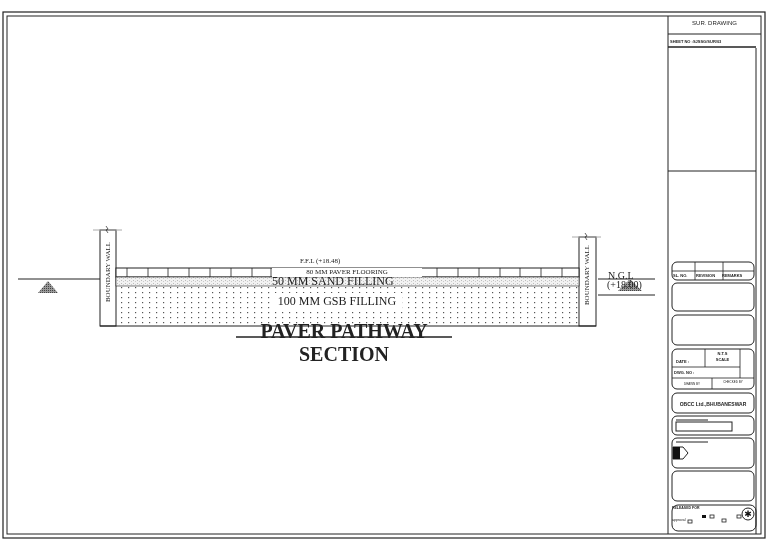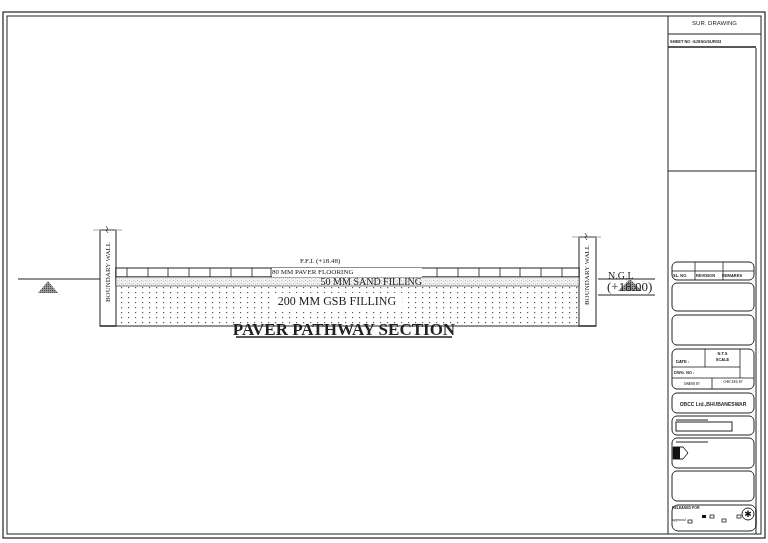--- a/index.html
+++ b/index.html
@@ -108,28 +108,28 @@
   <rect x="116" y="277" width="463" height="9" fill="url(#sand)" stroke="#222" stroke-width="0.6"></rect>
 
   <rect x="116" y="286" width="463" height="40" fill="url(#dots)" stroke="none"></rect>
   <line x1="100" y1="326" x2="596" y2="326" stroke="#222" stroke-width="1.2"></line>
   <rect x="272" y="293" width="130" height="17" fill="#fff"></rect>
 
   <line x1="236" y1="337" x2="452" y2="337" stroke="#222" stroke-width="1.4"></line>
 </svg>
 
 <div class="serif" style="position:absolute;left:300px;top:257px;width:100px;text-align:left;font-size:7px;color:#222;">F.F.L (+18.48)</div>
-<div class="serif" style="position:absolute;left:272px;top:268px;width:150px;text-align:left;font-size:7px;line-height:9px;color:#222;background:#fff;">80 MM PAVER FLOORING</div>
-<div class="serif" style="position:absolute;left:272px;top:277px;width:150px;text-align:right;font-size:10px;line-height:9px;color:#222;">50 MM SAND FILLING</div>
-<div class="serif" style="position:absolute;left:262px;top:294px;width:150px;text-align:center;font-size:12px;line-height:14px;color:#222;">200 MM GSB FILLING</div>
-<div class="serif" style="position:absolute;left:228px;top:320px;width:232px;text-align:center;font-size:17px;font-weight:bold;color:#222;">PAVER PATHWAY SECTION</div>
+<div class="serif" style="position:absolute;left:272px;top:268px;width:150px;text-align:center;font-size:7px;line-height:9px;color:#222;background:#fff;">80 MM PAVER FLOORING</div>
+<div class="serif" style="position:absolute;left:272px;top:277px;width:150px;text-align:left;font-size:12px;line-height:9px;color:#222;">50 MM SAND FILLING</div>
+<div class="serif" style="position:absolute;left:262px;top:294px;width:150px;text-align:center;font-size:12px;line-height:14px;color:#222;">100 MM GSB FILLING</div>
+<div class="serif" style="position:absolute;left:228px;top:320px;width:232px;text-align:center;font-size:20px;font-weight:bold;color:#222;">PAVER PATHWAY SECTION</div>
 <div class="serif" style="position:absolute;left:64px;top:267px;width:88px;text-align:center;font-size:7px;line-height:10px;color:#222;transform:rotate(-90deg);transform-origin:center;">BOUNDARY WALL</div>
 <div class="serif" style="position:absolute;left:543px;top:270px;width:88px;text-align:center;font-size:7px;line-height:10px;color:#222;transform:rotate(-90deg);transform-origin:center;">BOUNDARY WALL</div>
 <div class="serif" style="position:absolute;left:608px;top:270px;font-size:10px;color:#222;">N.G.L</div>
-<div class="serif" style="position:absolute;left:607px;top:279px;font-size:13px;color:#222;">(+18.00)</div>
+<div class="serif" style="position:absolute;left:607px;top:279px;font-size:10px;color:#222;">(+18.00)</div>
 
 <div class="sans" style="position:absolute;left:668px;top:20px;width:93px;text-align:center;font-size:6px;color:#222;">SUR. DRAWING</div>
 <div class="sans" style="position:absolute;left:670px;top:39px;font-size:4px;font-weight:bold;color:#222;">SHEET NO :SJSSG/SUR/03</div>
 <div class="sans" style="position:absolute;left:673px;top:273px;font-size:4px;font-weight:bold;color:#222;">SL. NO.</div>
 <div class="sans" style="position:absolute;left:696px;top:273px;font-size:4px;font-weight:bold;color:#222;">REVISION</div>
 <div class="sans" style="position:absolute;left:722px;top:273px;font-size:4px;font-weight:bold;color:#222;">REMARKS</div>
 <div class="sans" style="position:absolute;left:676px;top:359px;font-size:4px;font-weight:bold;color:#222;">DATE :</div>
 <div class="sans" style="position:absolute;left:705px;top:351px;width:35px;text-align:center;font-size:4px;font-weight:bold;color:#222;">N.T.S</div>
 <div class="sans" style="position:absolute;left:705px;top:357px;width:35px;text-align:center;font-size:4px;font-weight:bold;color:#222;">SCALE</div>
 <div class="sans" style="position:absolute;left:674px;top:370px;font-size:4px;font-weight:bold;color:#222;">DWG. NO :</div>

